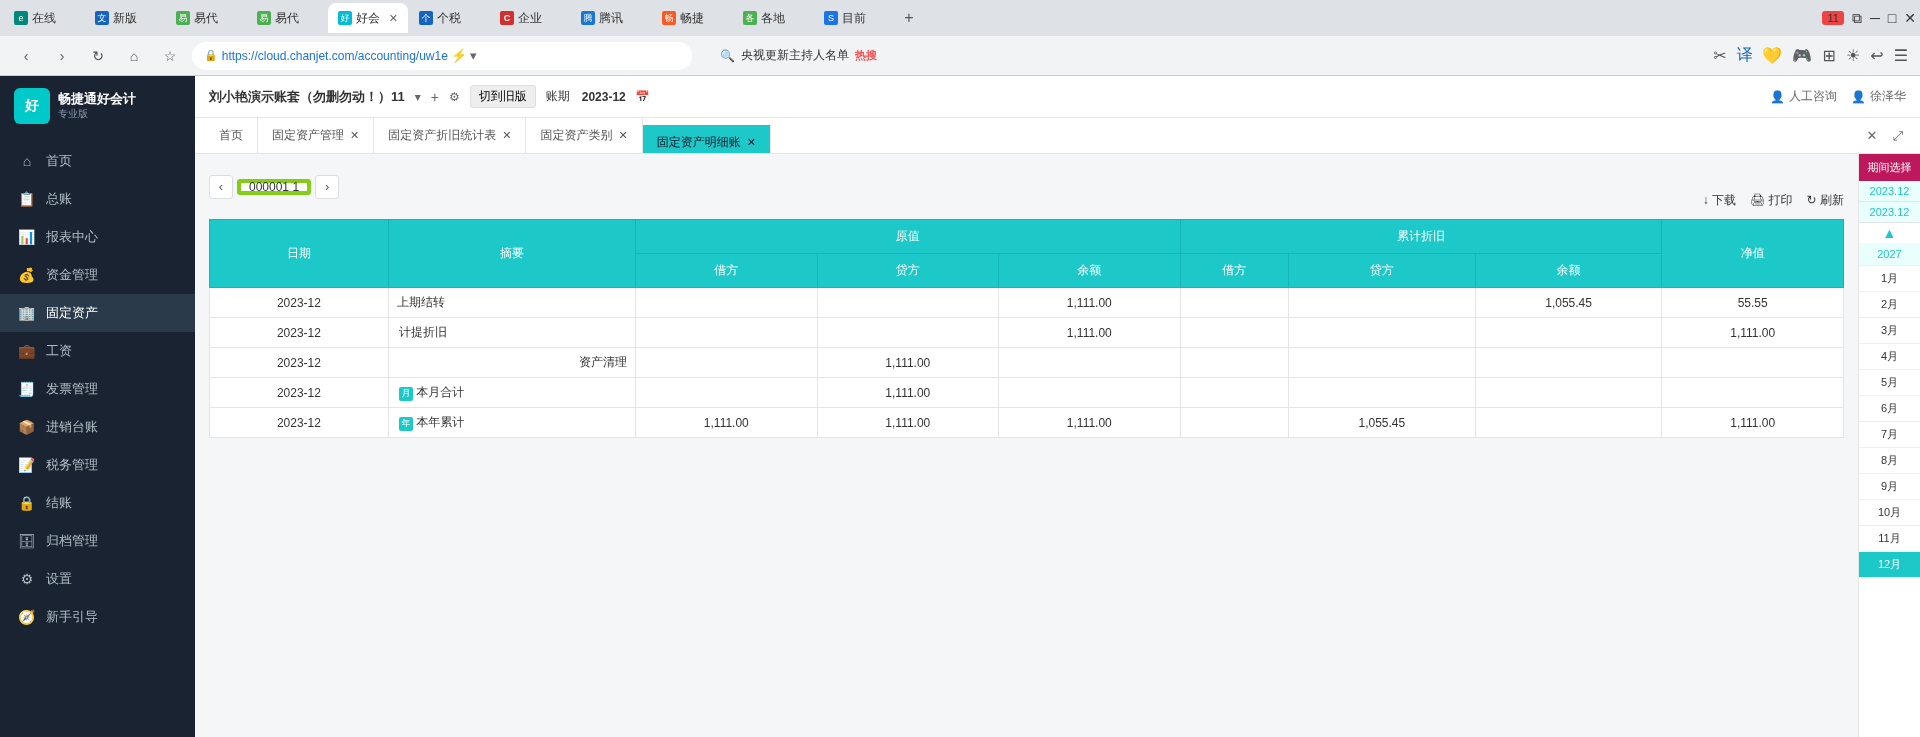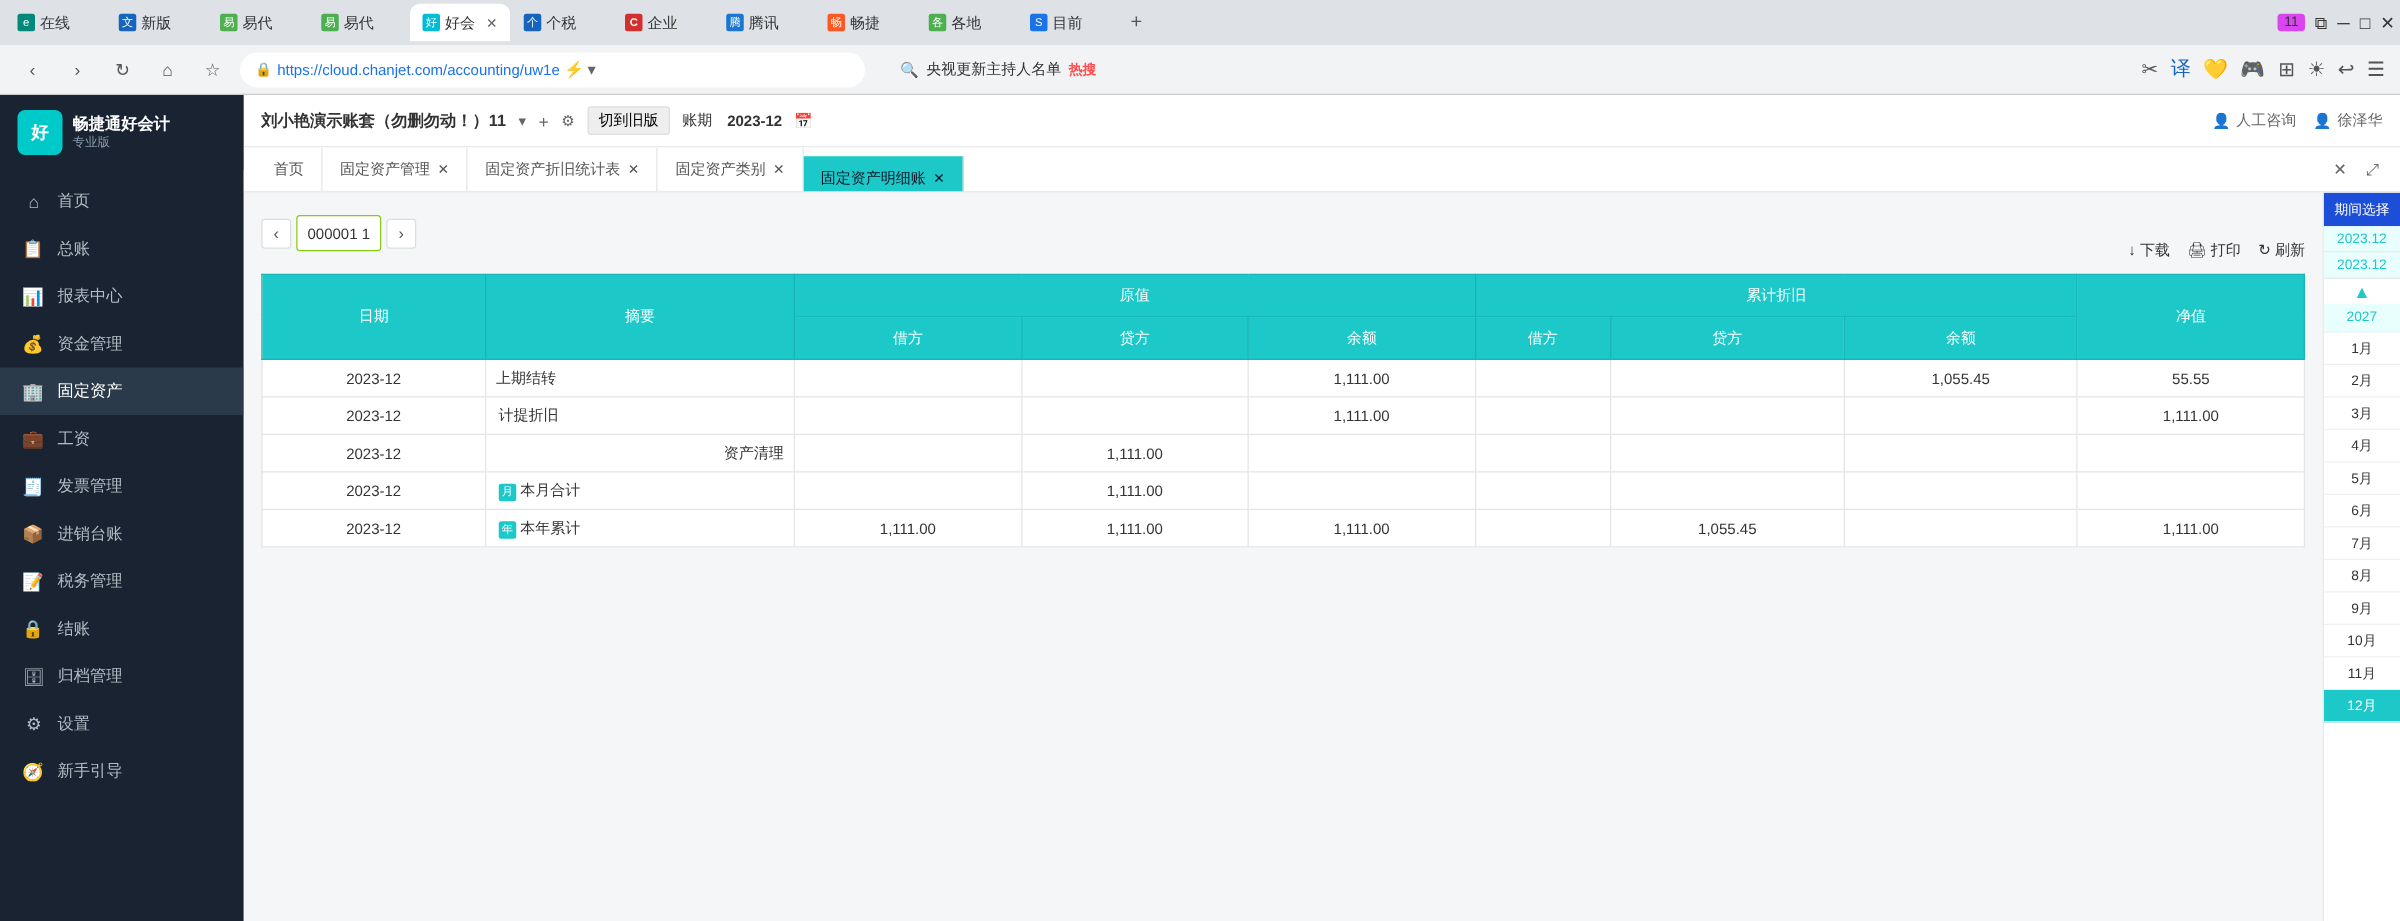--- a/index.html
+++ b/index.html
@@ -60,34 +60,34 @@
     .tab-action-btn { width: 24px; height: 24px; display: flex; align-items: center; justify-content: center; cursor: pointer; color: #666; font-size: 13px; }
 
     
     .content-area { flex: 1; display: flex; overflow: hidden; }
     .main-panel { flex: 1; padding: 10px 14px; overflow: auto; }
 
     
     .pagination-row { display: flex; align-items: center; justify-content: space-between; margin-bottom: 10px; }
     .page-nav { display: flex; align-items: center; gap: 4px; }
     .page-nav-btn { width: 24px; height: 24px; display: flex; align-items: center; justify-content: center; cursor: pointer; color: #555; border: 1px solid #ddd; border-radius: 3px; background: #fff; font-size: 13px; }
-    .page-num { font-size: 12px; color: #333; padding: 0 8px; border: 1px solid #84cc16; border-radius: 3px; background: #fff; height: 29px; display: flex; align-items: center; }
+    .page-num { font-size: 12px; color: #333; padding: 0 8px; border: 4px solid #84cc16; border-radius: 3px; background: #fff; height: 16px; display: flex; align-items: center; }
     .action-btns { display: flex; align-items: center; gap: 14px; margin-top: 28px; }
     .action-btn { font-size: 12px; color: #333; cursor: pointer; display: flex; align-items: center; gap: 4px; }
 
     
     .ledger-table { width: 100%; border-collapse: collapse; }
     .ledger-table th { background: #1cc8c8; color: #fff; padding: 8px 6px; font-weight: normal; font-size: 12px; border: 1px solid #17b5b5; }
     .ledger-table td { text-align: center; padding: 6px 8px; font-size: 12px; border: 1px solid #e5e5e5; background: #fff; color: #333; }
     .amount { text-align: right; }
     .row-icon { width: 14px; height: 14px; background: #1cc8c8; border-radius: 2px; display: inline-flex; align-items: center; justify-content: center; color: #fff; font-size: 9px; flex-shrink: 0; }
 
     
     .period-panel { width: 62px; background: #fff; border-left: 1px solid #e5e5e5; display: flex; flex-direction: column; overflow: hidden; }
-    .period-header { background: #1d4ed8; color: #fff; text-align: center; padding: 6px 4px; font-size: 11px; }
+    .period-header { background: #be185d; color: #fff; text-align: center; padding: 6px 4px; font-size: 11px; }
     .period-selected { background: #e8fffe; color: #1cc8c8; text-align: center; padding: 4px 2px; font-size: 11px; border-bottom: 1px solid #e5e5e5; }
     .period-list { flex: 1; overflow-y: auto; }
     .period-item { text-align: center; padding: 5px 4px; font-size: 11px; color: #333; cursor: pointer; border-bottom: 1px solid #f0f0f0; }
     .period-item.active { background: #1cc8c8; color: #fff; border-radius: 0; }
     .period-item.highlighted { background: #e8fffe; color: #1cc8c8; }
     .scroll-btn { display: flex; align-items: center; justify-content: center; height: 20px; cursor: pointer; color: #1cc8c8; font-size: 14px; }
   </style>
 </head>
 <body>
 
@@ -134,21 +134,21 @@
     <div class="browser-tab">
       <div class="favicon" style="background:#4caf50;display:flex;align-items:center;justify-content:center;color:#fff;font-size:9px;">各</div>
       <span>各地</span>
     </div>
     <div class="browser-tab">
       <div class="favicon" style="background:#1a73e8;display:flex;align-items:center;justify-content:center;color:#fff;font-size:9px;">S</div>
       <span>目前</span>
     </div>
     <div class="new-tab-btn">+</div>
     <div class="tab-extras">
-      <span style="background:#d946ef;border-radius:3px;padding:1px 5px;font-size:11px;">11</span>
+      <span style="background:#ef4444;border-radius:3px;padding:1px 5px;font-size:11px;">11</span>
       <span style="font-size:14px;cursor:pointer;">⧉</span>
       <span style="font-size:14px;cursor:pointer;">─</span>
       <span style="font-size:14px;cursor:pointer;">□</span>
       <span style="font-size:14px;cursor:pointer;">✕</span>
     </div>
   </div>
 
   <div class="address-bar">
     <div class="nav-btn">‹</div>
     <div class="nav-btn">›</div>

